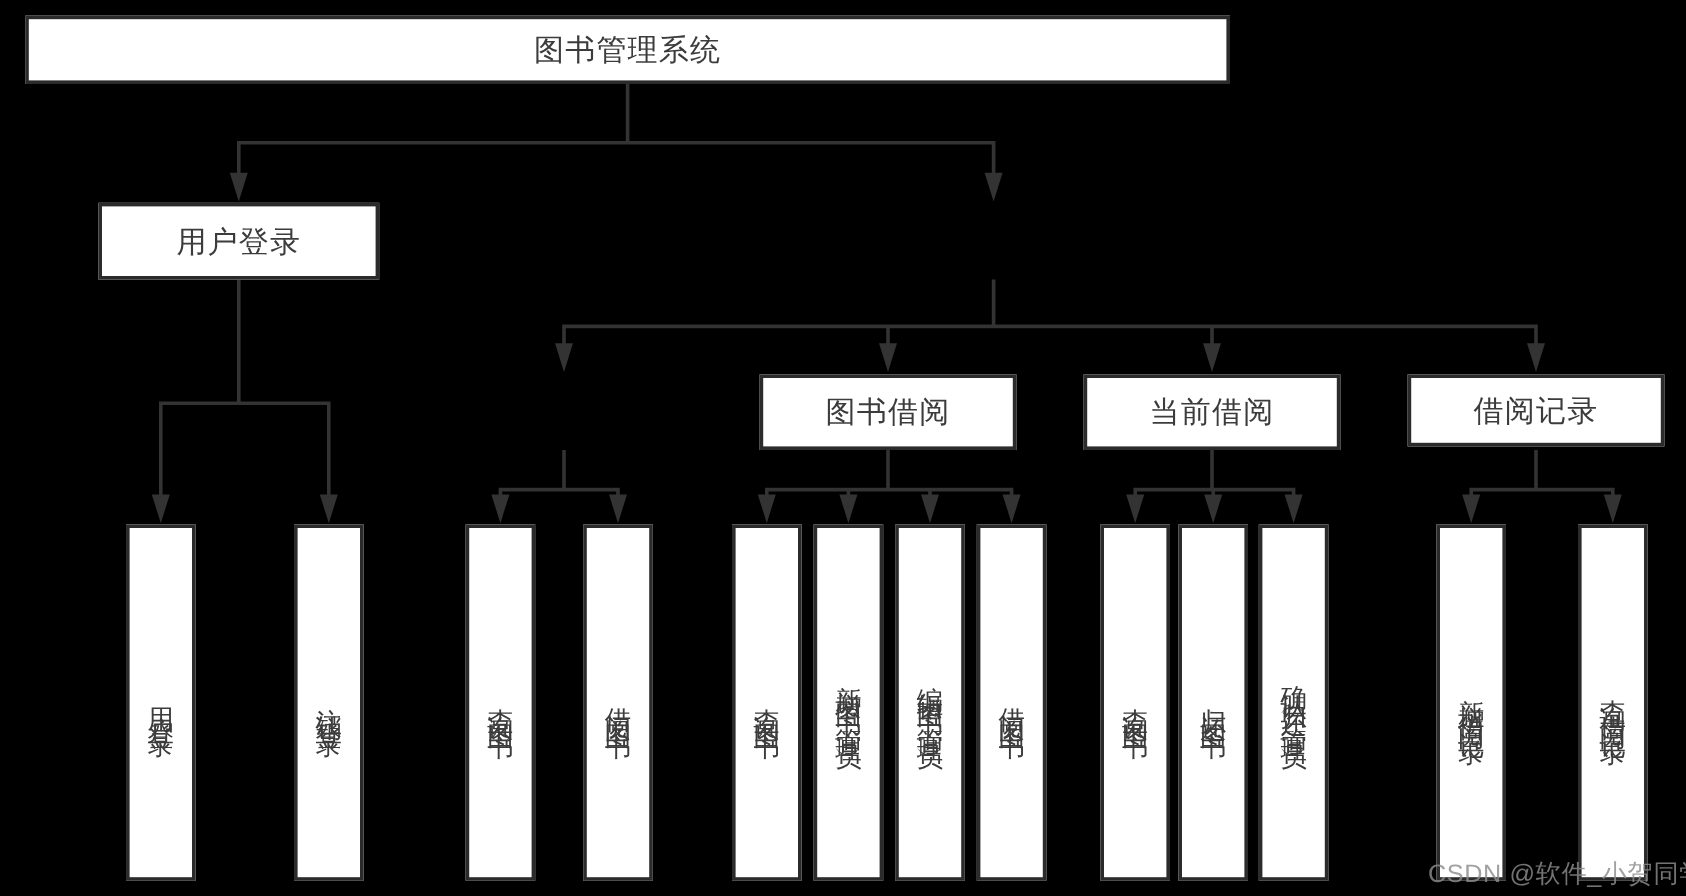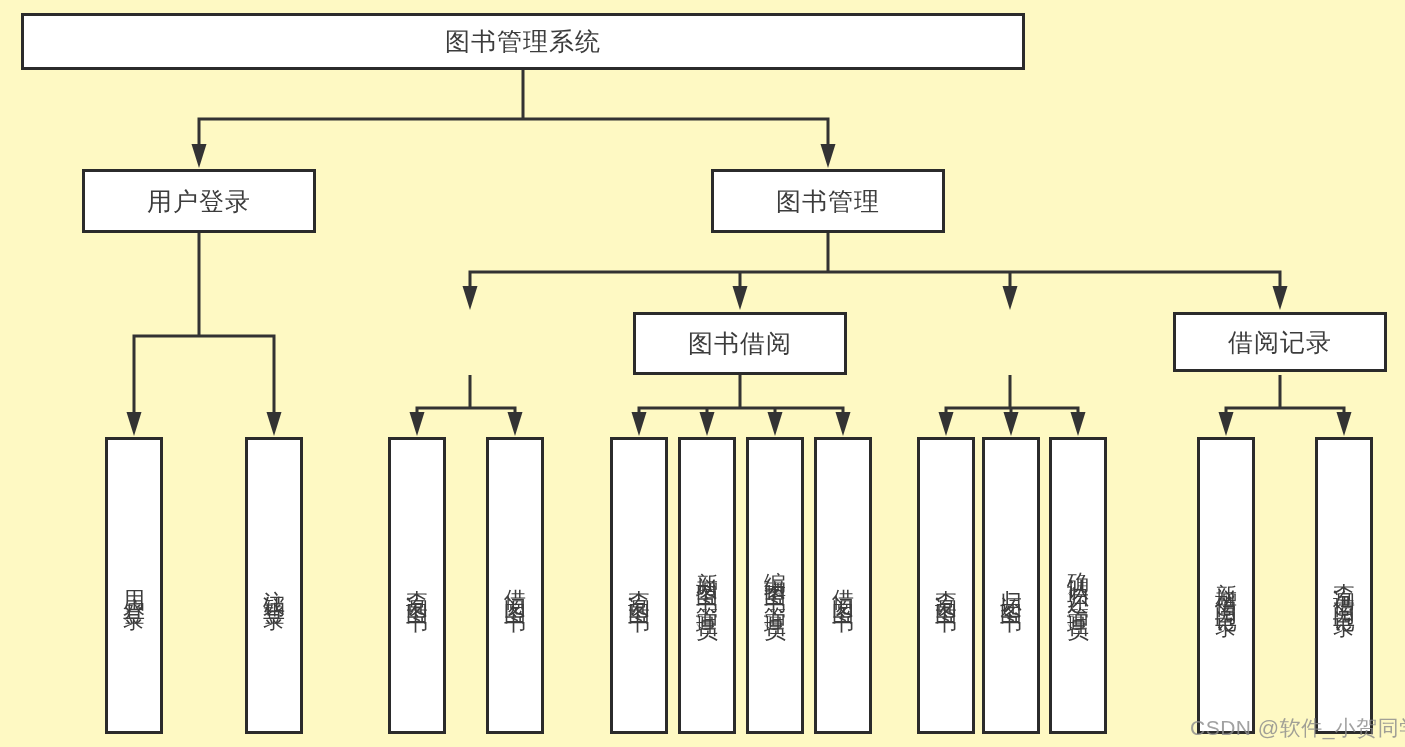--- a/index.html
+++ b/index.html
@@ -1,20 +1,20 @@
 <!DOCTYPE html>
 <html><head>
 <meta charset="utf-8">
 <style>
   html, body { margin: 0; padding: 0; background: #ffffff; }
   .canvas {
     position: relative;
     width: 1405px;
     height: 747px;
-    background: #fef9c3;
+    background: #000000;
     font-family: "Liberation Sans", sans-serif;
     overflow: hidden;
   }
   .connectors {
     position: absolute;
     left: 0; top: 0;
     width: 1405px; height: 747px;
   }
   .connectors .ln {
     fill: none;
@@ -100,26 +100,26 @@
     <path class="ar" d="M1344,436 l-7.5,-24 h15 z"></path>
   </svg>
 
   <div class="box" style="left:21px; top:13px; width:1004px; height:57px;">
     <span class="hlabel">图书管理系统</span>
   </div>
 
   <div class="box" style="left:82px; top:169px; width:234px; height:64px;">
     <span class="hlabel">用户登录</span>
   </div>
-  <div class="box" style="left:711px; top:169px; width:234px; height:64px;">
-    <span class="hlabel">图书管理</span>
-  </div>
 
   <div class="box" style="left:633px; top:312px; width:214px; height:63px;">
     <span class="hlabel">图书借阅</span>
+  </div>
+  <div class="box" style="left:903px; top:312px; width:214px; height:63px;">
+    <span class="hlabel">当前借阅</span>
   </div>
   <div class="box" style="left:1173px; top:312px; width:214px; height:60px;">
     <span class="hlabel">借阅记录</span>
   </div>
 
   <div class="box" style="left:105px; top:437px; width:58px; height:297px;">
     <span class="vtext">用户登录</span>
   </div>
   <div class="box" style="left:245px; top:437px; width:58px; height:297px;">
     <span class="vtext">注销登录</span>

